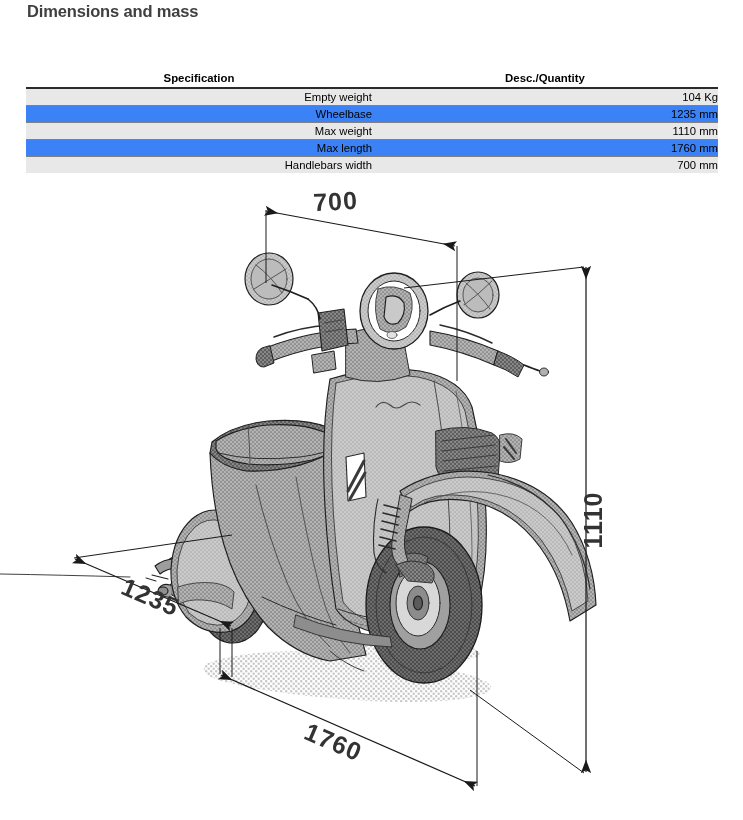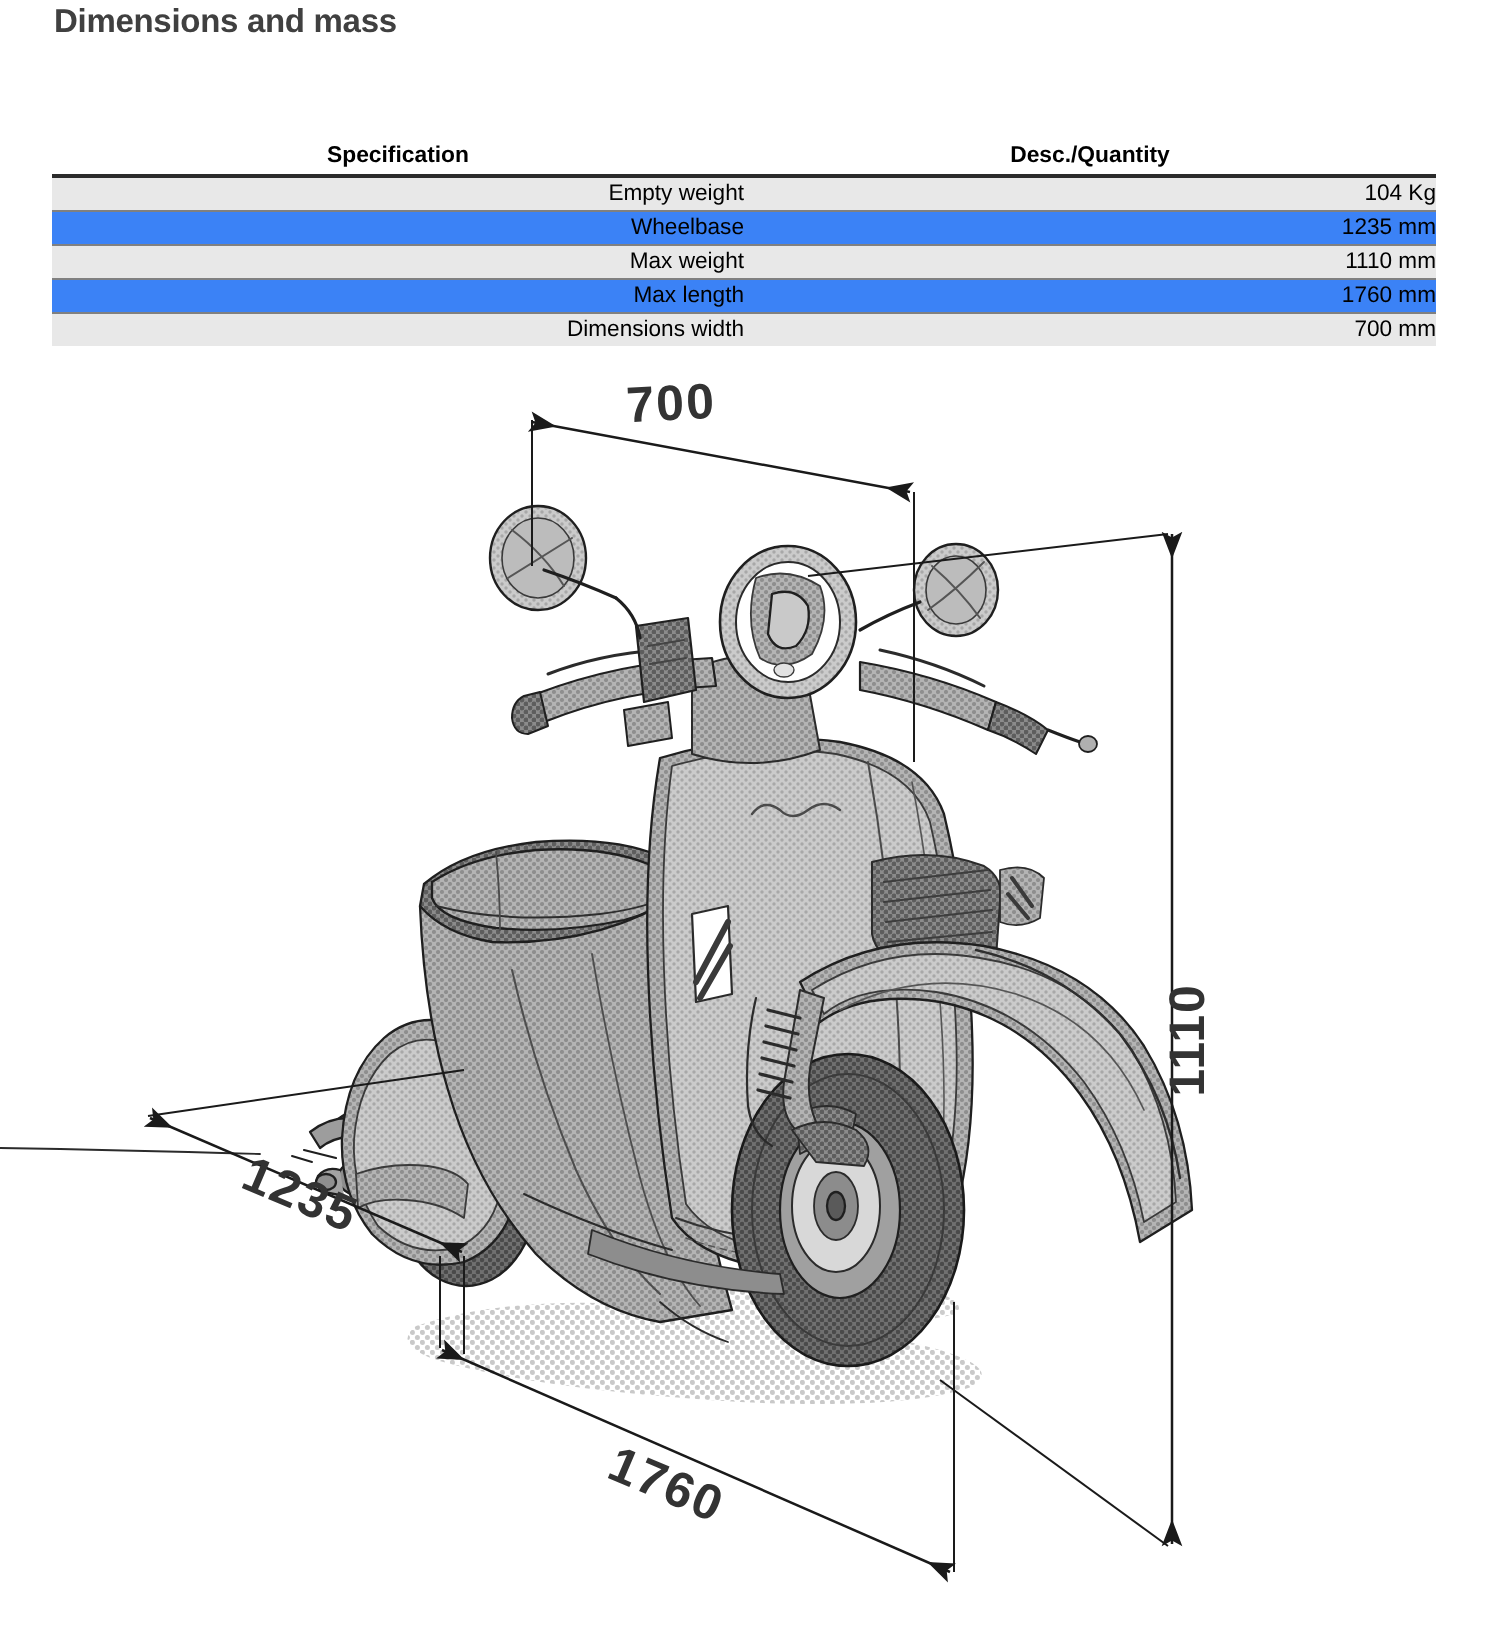--- a/index.html
+++ b/index.html
@@ -126,21 +126,21 @@
       </tr>
       <tr class="shaded">
         <td>Max weight</td>
         <td>1110 mm</td>
       </tr>
       <tr class="plain">
         <td>Max length</td>
         <td>1760 mm</td>
       </tr>
       <tr class="shaded">
-        <td>Dimensions width</td>
+        <td>Handlebars width</td>
         <td>700 mm</td>
       </tr>
     </tbody>
   </table>
 </div>
 
 <div class="drawing">
 <svg width="743" height="635" viewBox="0 0 743 635" xmlns="http://www.w3.org/2000/svg">
   <defs>
 

